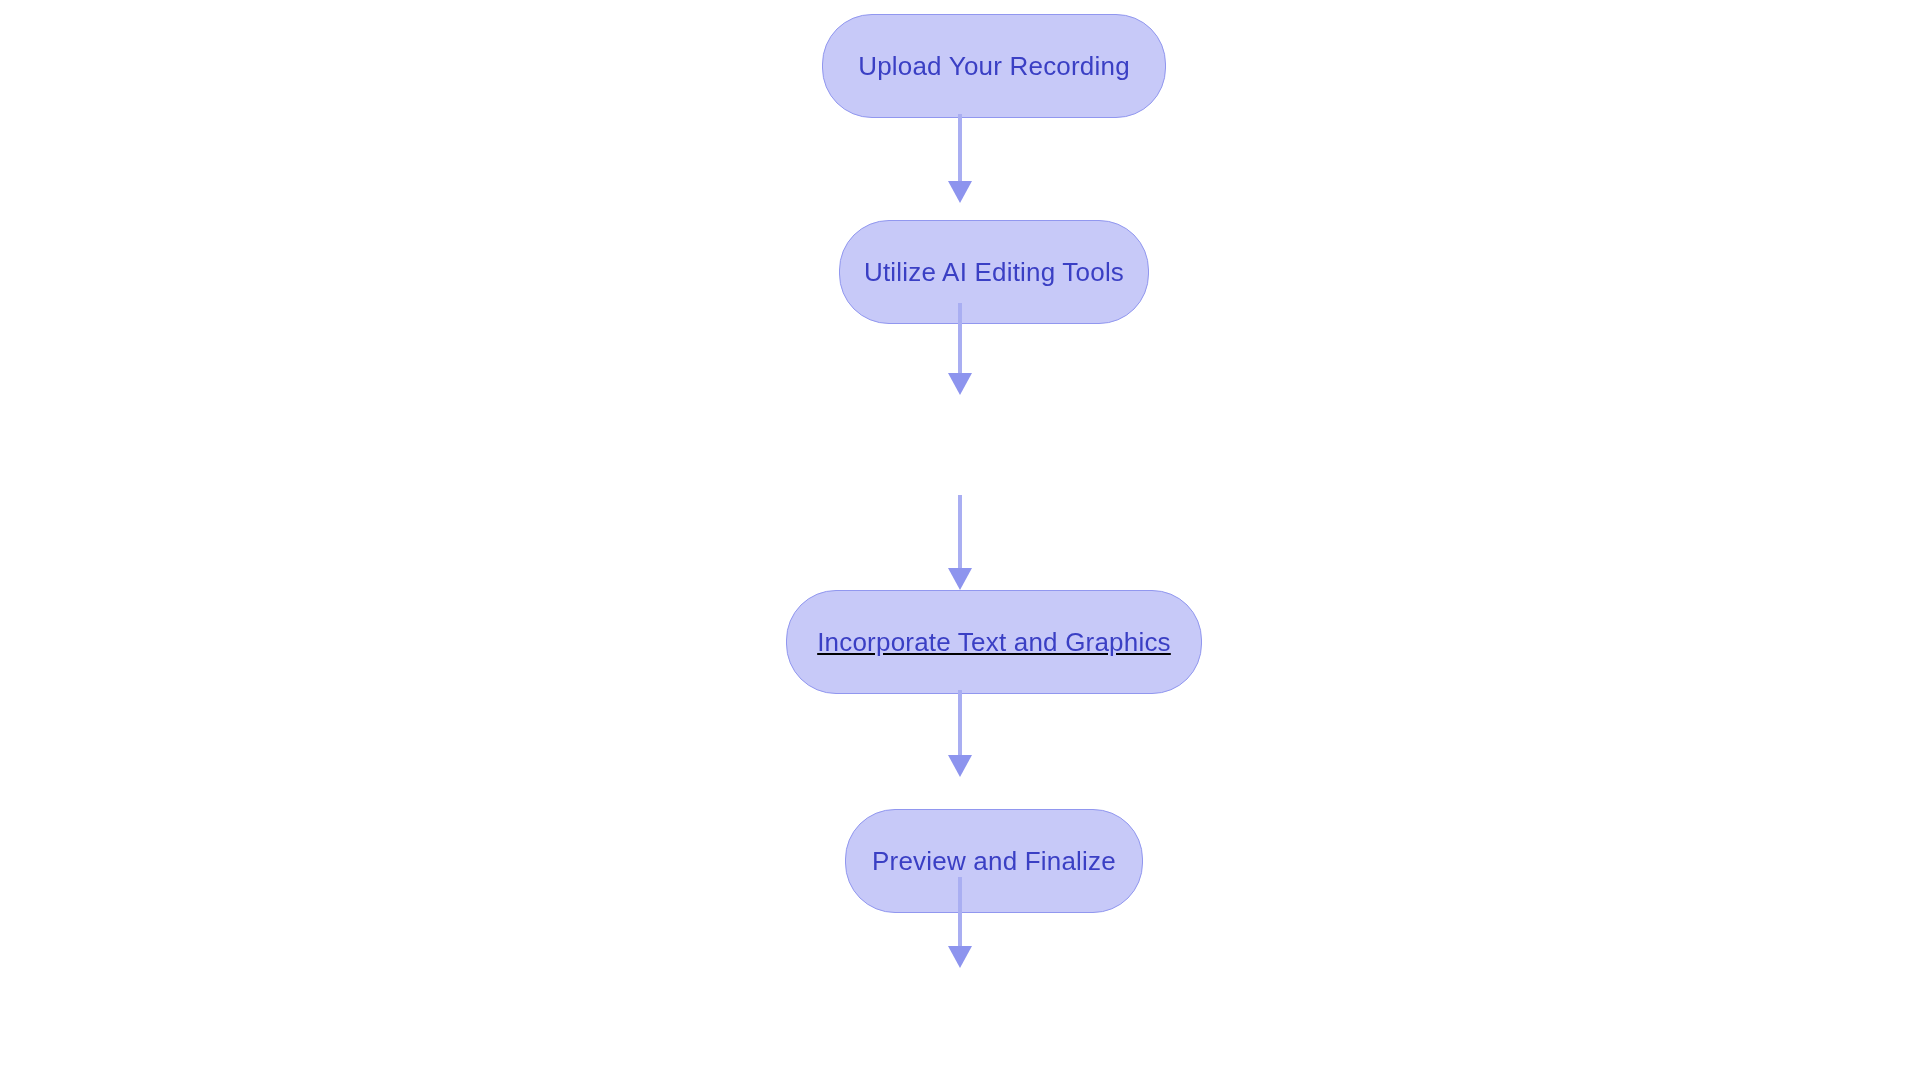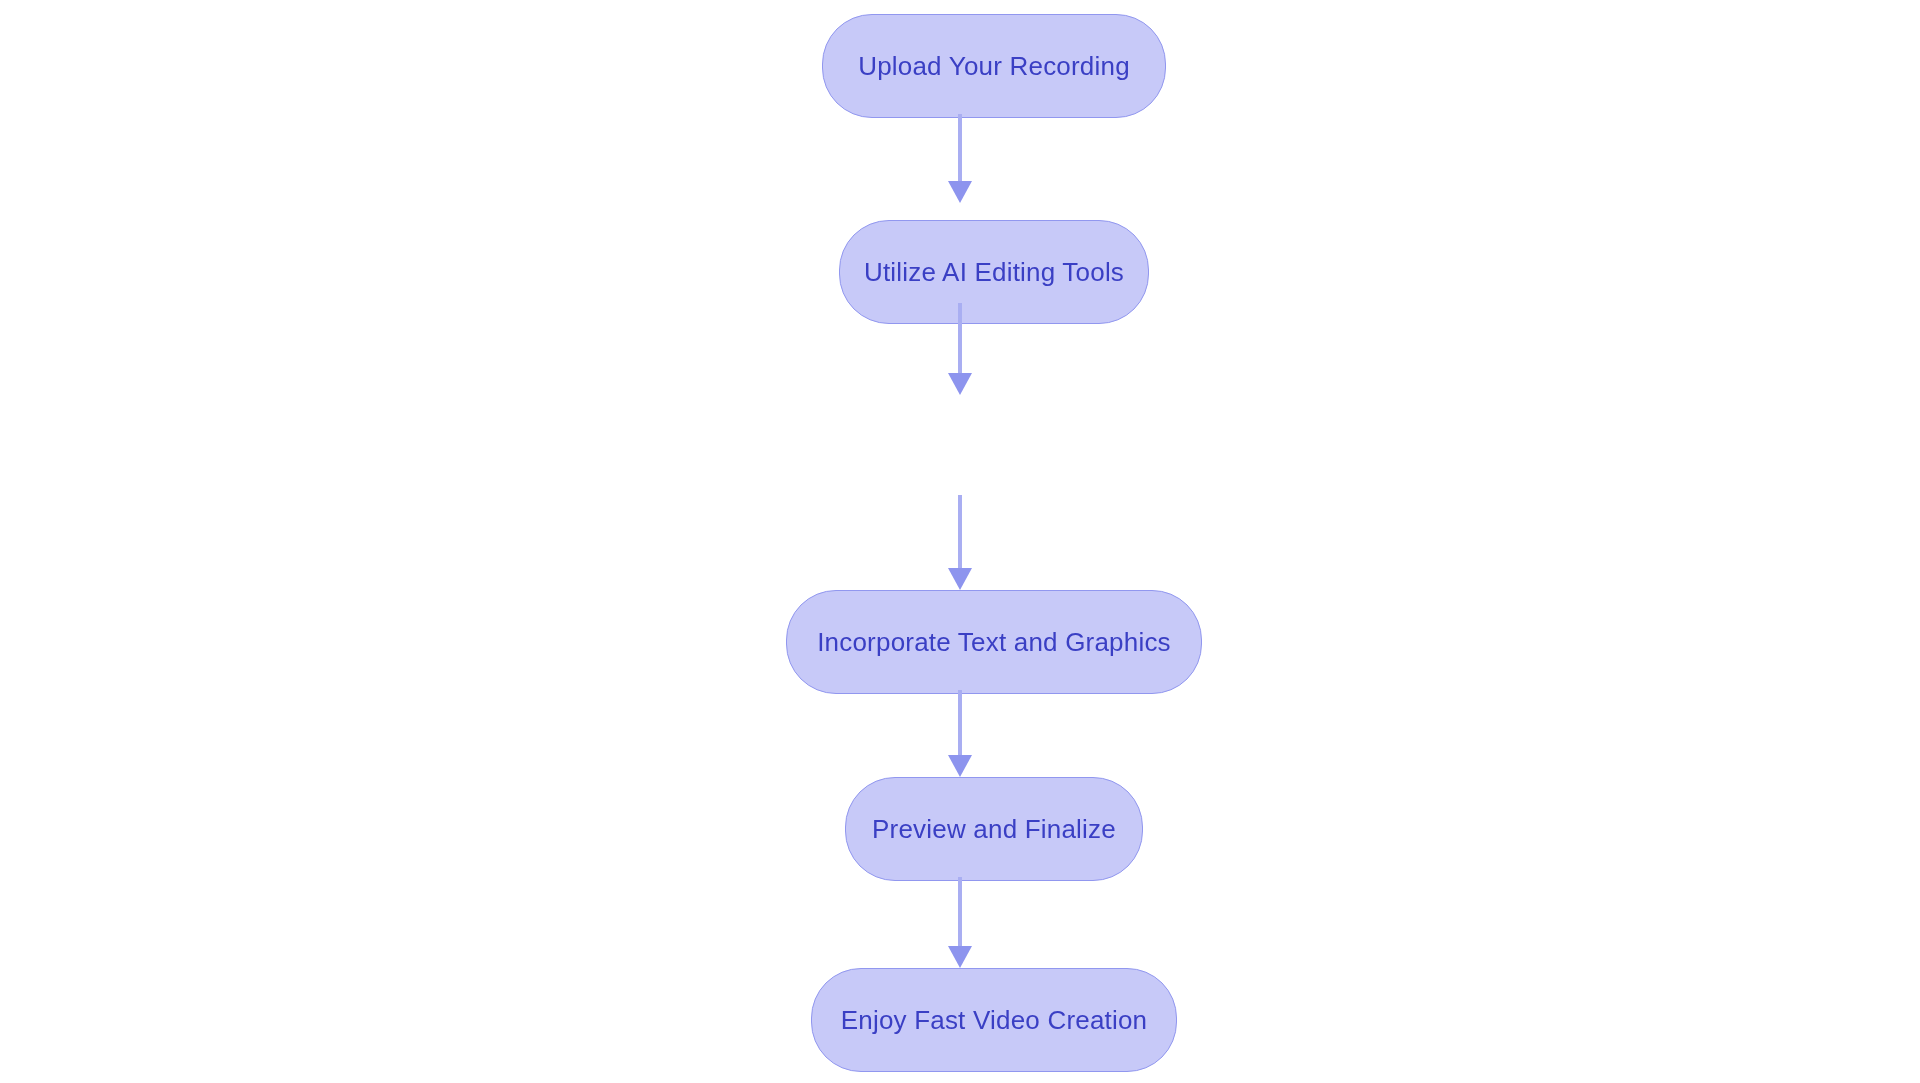--- a/index.html
+++ b/index.html
@@ -86,35 +86,32 @@
     <div class="stem"></div>
     <div class="head"></div>
   </div>
 
 
   <div class="arrow" style="top:495px; height:95px;">
     <div class="stem"></div>
     <div class="head"></div>
   </div>
 
-  <div class="node" style="top:590px; width:416px;">
+  <div class="node" style="top:590px; width:416px;text-decoration:underline;">
     <span class="label">Incorporate Text and Graphics</span>
   </div>
 
   <div class="arrow" style="top:690px; height:87px;">
     <div class="stem"></div>
     <div class="head"></div>
   </div>
 
-  <div class="node" style="top:777px; width:298px;">
+  <div class="node" style="top:809px; width:298px;">
     <span class="label">Preview and Finalize</span>
   </div>
 
   <div class="arrow" style="top:877px; height:91px;">
     <div class="stem"></div>
     <div class="head"></div>
   </div>
 
-  <div class="node" style="top:968px; width:366px;">
-    <span class="label">Enjoy Fast Video Creation</span>
-  </div>
 
 </div>
 
 </body></html>

